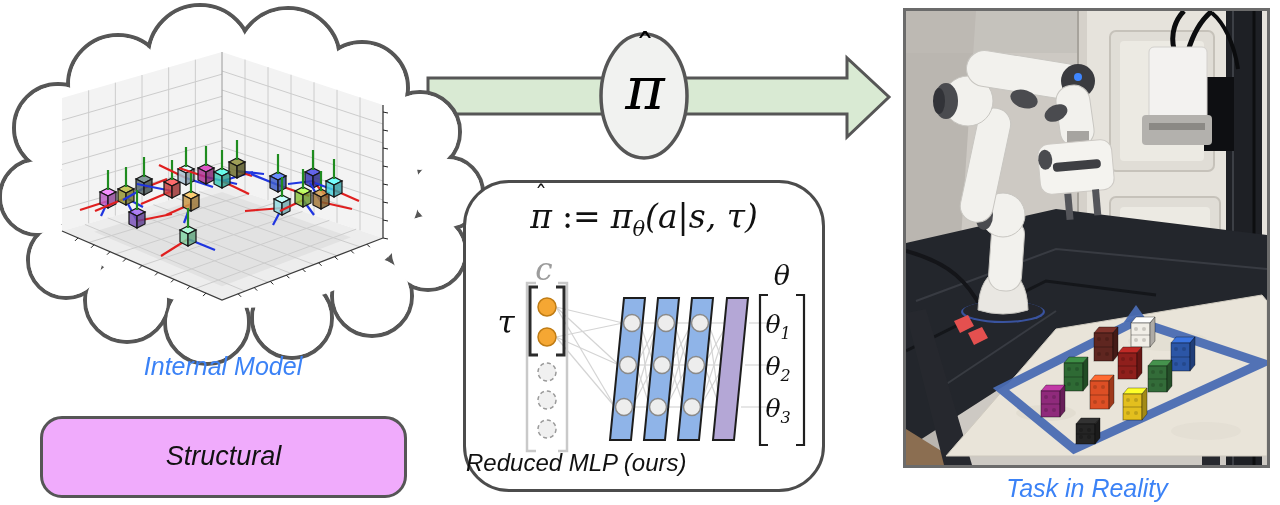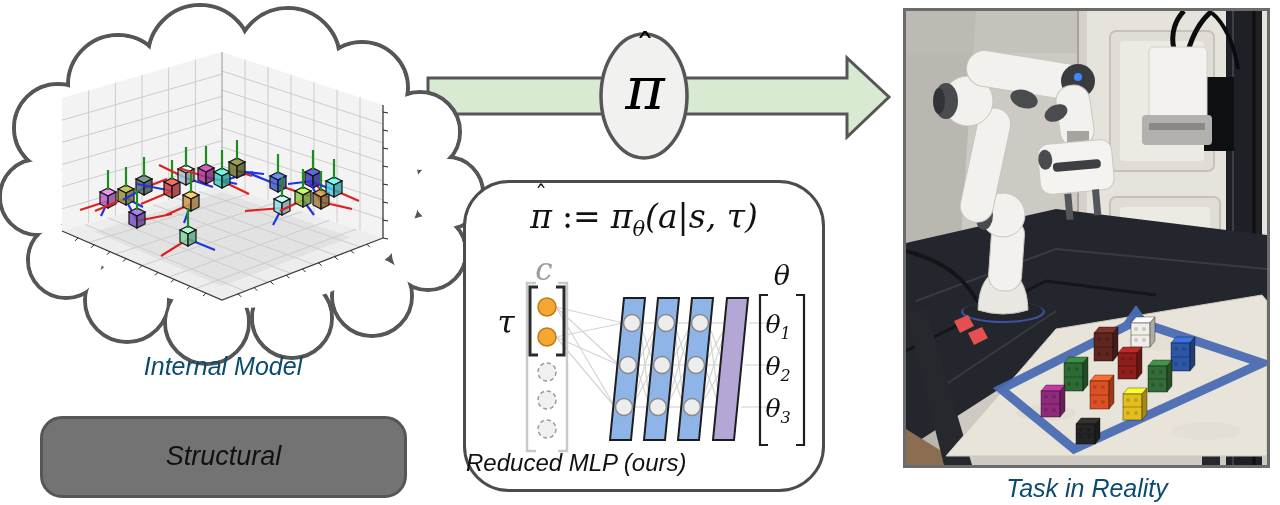--- a/index.html
+++ b/index.html
@@ -1,19 +1,19 @@
 <!DOCTYPE html>
 <html><head>
 <meta charset="utf-8">
 <style>
   html,body{margin:0;padding:0;background:#fff;}
   .stage{position:relative;width:1280px;height:505px;background:#fff;overflow:hidden;
          font-family:"Liberation Sans",sans-serif;}
   #main-svg{position:absolute;left:0;top:0;}
-  .label{position:absolute;font-style:italic;color:#0c4a6e;}
+  .label{position:absolute;font-style:italic;color:#3b82f6;}
   .internal-label{left:73px;top:352px;width:300px;text-align:center;font-size:25px;}
   .photo-caption{left:937px;top:474px;width:300px;text-align:center;font-size:25px;}
   .transfer-box{position:absolute;left:40px;top:416px;width:367px;height:82px;box-sizing:border-box;
     border:3px solid #565656;border-radius:22px;display:flex;flex-direction:column;justify-content:center;
     align-items:center;font-size:27px;font-style:italic;color:#111;line-height:1.25;}
   .mlp-box{position:absolute;left:463px;top:180px;width:362px;height:312px;box-sizing:border-box;
     border:3.5px solid #4c4c4c;border-radius:46px;background:#fff;}
   .mlp-box svg{position:absolute;left:0;top:0;}
   .formula{position:absolute;top:14px;left:0;right:0;text-align:center;
     font-family:"DejaVu Serif",serif;font-style:italic;font-size:33px;color:#111;}
@@ -245,21 +245,21 @@
     <ellipse cx="644" cy="96" rx="43" ry="62" stroke-width="3.5" fill="#f1f2f0" stroke="#565656"></ellipse>
   </svg>
 
   <div class="policy-sym">
     <span class="psym-hat">ˆ</span>
     <span class="psym-pi">π</span>
   </div>
 
   <div class="label internal-label">Internal Model</div>
 
-  <div class="transfer-box" style="background: #737373; gap: 40px;">
+  <div class="transfer-box" style="background: #f0abfc; gap: 40px;">
     <span>Structural</span>
   </div>
 
   <div class="mlp-box">
     <svg width="355" height="305" viewBox="0 0 355 305">
       <g id="mlp-conn">
           <line x1="90" y1="124" x2="157" y2="140" stroke="#d4d4d4" stroke-width="1.2"></line>
           <line x1="90" y1="124" x2="153" y2="182" stroke="#d4d4d4" stroke-width="1.2"></line>
           <line x1="90" y1="124" x2="149" y2="224" stroke="#d4d4d4" stroke-width="1.2"></line>
           <line x1="90" y1="154" x2="157" y2="140" stroke="#d4d4d4" stroke-width="1.2"></line>

